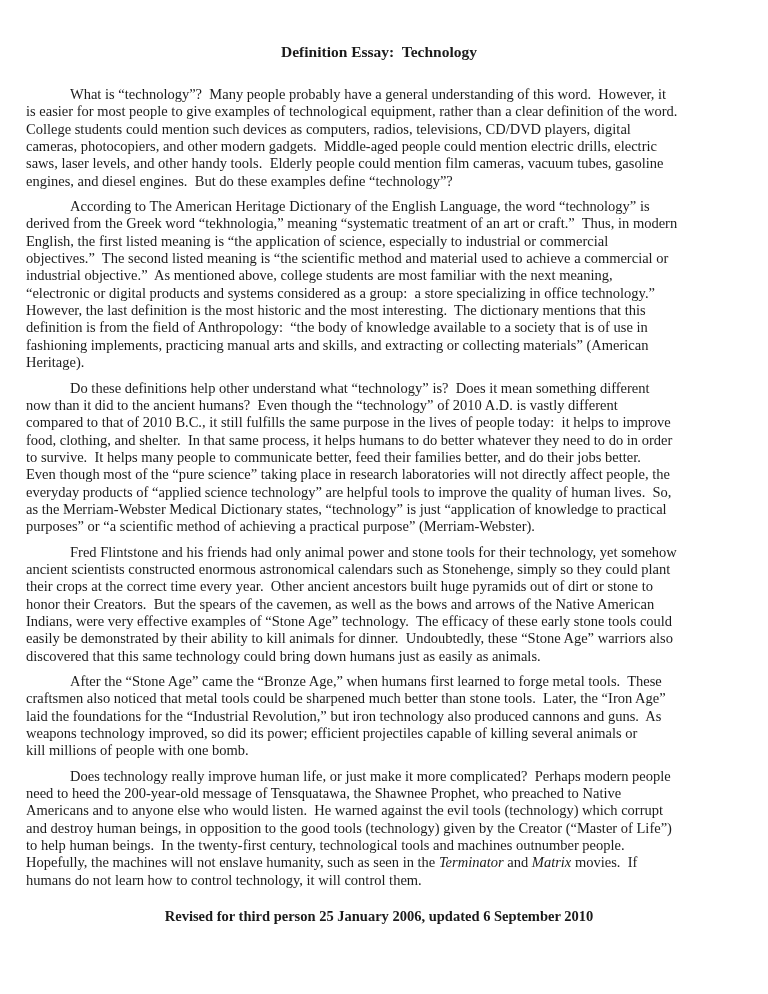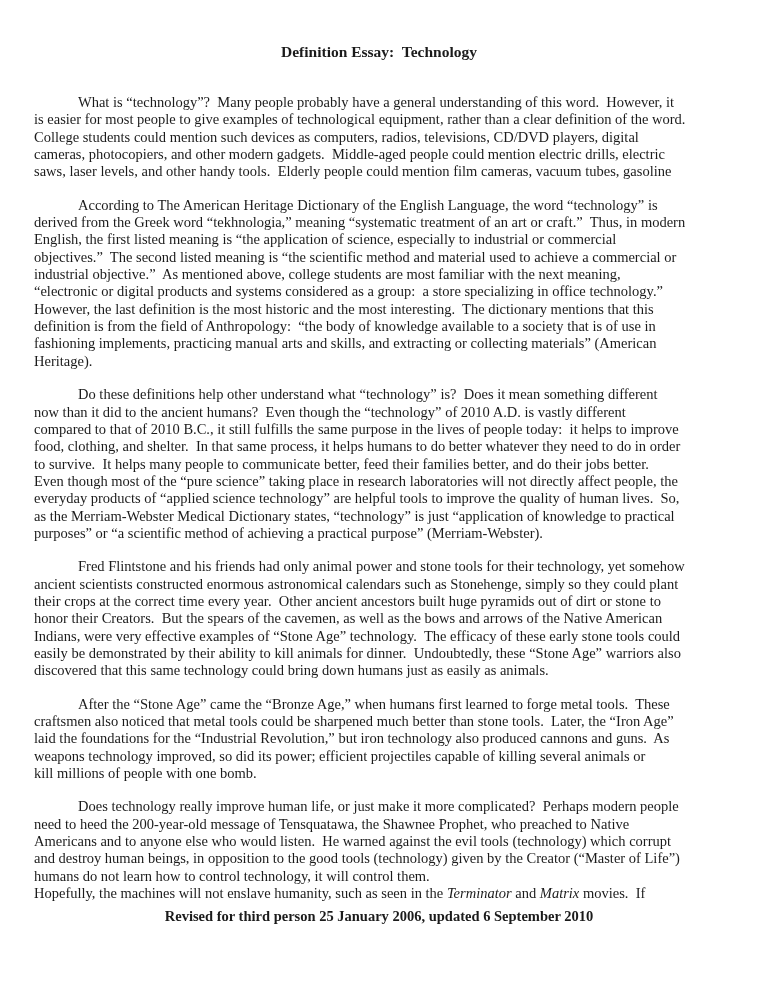--- a/index.html
+++ b/index.html
@@ -30,21 +30,21 @@
   }
   .essay-body {
     position: absolute;
     top: 78px;
     left: 18px;
     width: 740px;
     font-size: 14.5px;
     line-height: 17.35px;
   }
   .para {
-    margin: 16px;
+    margin: 8px;
     padding: 0;
   }
   .line {
     display: block;
     white-space: pre;
   }
   .line.first {
     padding-left: 44px;
   }
   .revision-note {
@@ -64,20 +64,21 @@
 
 <div class="page">
   <h1 class="essay-title">Definition Essay:  Technology</h1>
   <div class="essay-body" id="essay-body">
       <p class="para">
         <span class="line first">What is “technology”?  Many people probably have a general understanding of this word.  However, it</span>
         <span class="line">is easier for most people to give examples of technological equipment, rather than a clear definition of the word.</span>
         <span class="line">College students could mention such devices as computers, radios, televisions, CD/DVD players, digital</span>
         <span class="line">cameras, photocopiers, and other modern gadgets.  Middle-aged people could mention electric drills, electric</span>
         <span class="line">saws, laser levels, and other handy tools.  Elderly people could mention film cameras, vacuum tubes, gasoline</span>
+        <span class="line">engines, and diesel engines.  But do these examples define “technology”?</span>
       </p>
       <p class="para">
         <span class="line first">According to The American Heritage Dictionary of the English Language, the word “technology” is</span>
         <span class="line">derived from the Greek word “tekhnologia,” meaning “systematic treatment of an art or craft.”  Thus, in modern</span>
         <span class="line">English, the first listed meaning is “the application of science, especially to industrial or commercial</span>
         <span class="line">objectives.”  The second listed meaning is “the scientific method and material used to achieve a commercial or</span>
         <span class="line">industrial objective.”  As mentioned above, college students are most familiar with the next meaning,</span>
         <span class="line">“electronic or digital products and systems considered as a group:  a store specializing in office technology.”</span>
         <span class="line">However, the last definition is the most historic and the most interesting.  The dictionary mentions that this</span>
         <span class="line">definition is from the field of Anthropology:  “the body of knowledge available to a society that is of use in</span>
@@ -109,18 +110,19 @@
         <span class="line">craftsmen also noticed that metal tools could be sharpened much better than stone tools.  Later, the “Iron Age”</span>
         <span class="line">laid the foundations for the “Industrial Revolution,” but iron technology also produced cannons and guns.  As</span>
         <span class="line">weapons technology improved, so did its power; efficient projectiles capable of killing several animals or</span>
         <span class="line">kill millions of people with one bomb.</span>
       </p>
       <p class="para">
         <span class="line first">Does technology really improve human life, or just make it more complicated?  Perhaps modern people</span>
         <span class="line">need to heed the 200-year-old message of Tensquatawa, the Shawnee Prophet, who preached to Native</span>
         <span class="line">Americans and to anyone else who would listen.  He warned against the evil tools (technology) which corrupt</span>
         <span class="line">and destroy human beings, in opposition to the good tools (technology) given by the Creator (“Master of Life”)</span>
+        <span class="line">to help human beings.  In the twenty-first century, technological tools and machines outnumber people.</span>
+        <span class="line"><span>Hopefully, the machines will not enslave humanity, such as seen in the </span><i>Terminator</i><span> and </span><i>Matrix</i><span> movies.  If</span></span>
         <span class="line">humans do not learn how to control technology, it will control them.</span>
-        <span class="line"><span>Hopefully, the machines will not enslave humanity, such as seen in the </span><i>Terminator</i><span> and </span><i>Matrix</i><span> movies.  If</span></span>
       </p>
     </div>
   <div class="revision-note">Revised for third person 25 January 2006, updated 6 September 2010</div>
 </div>
 
 </body></html>

